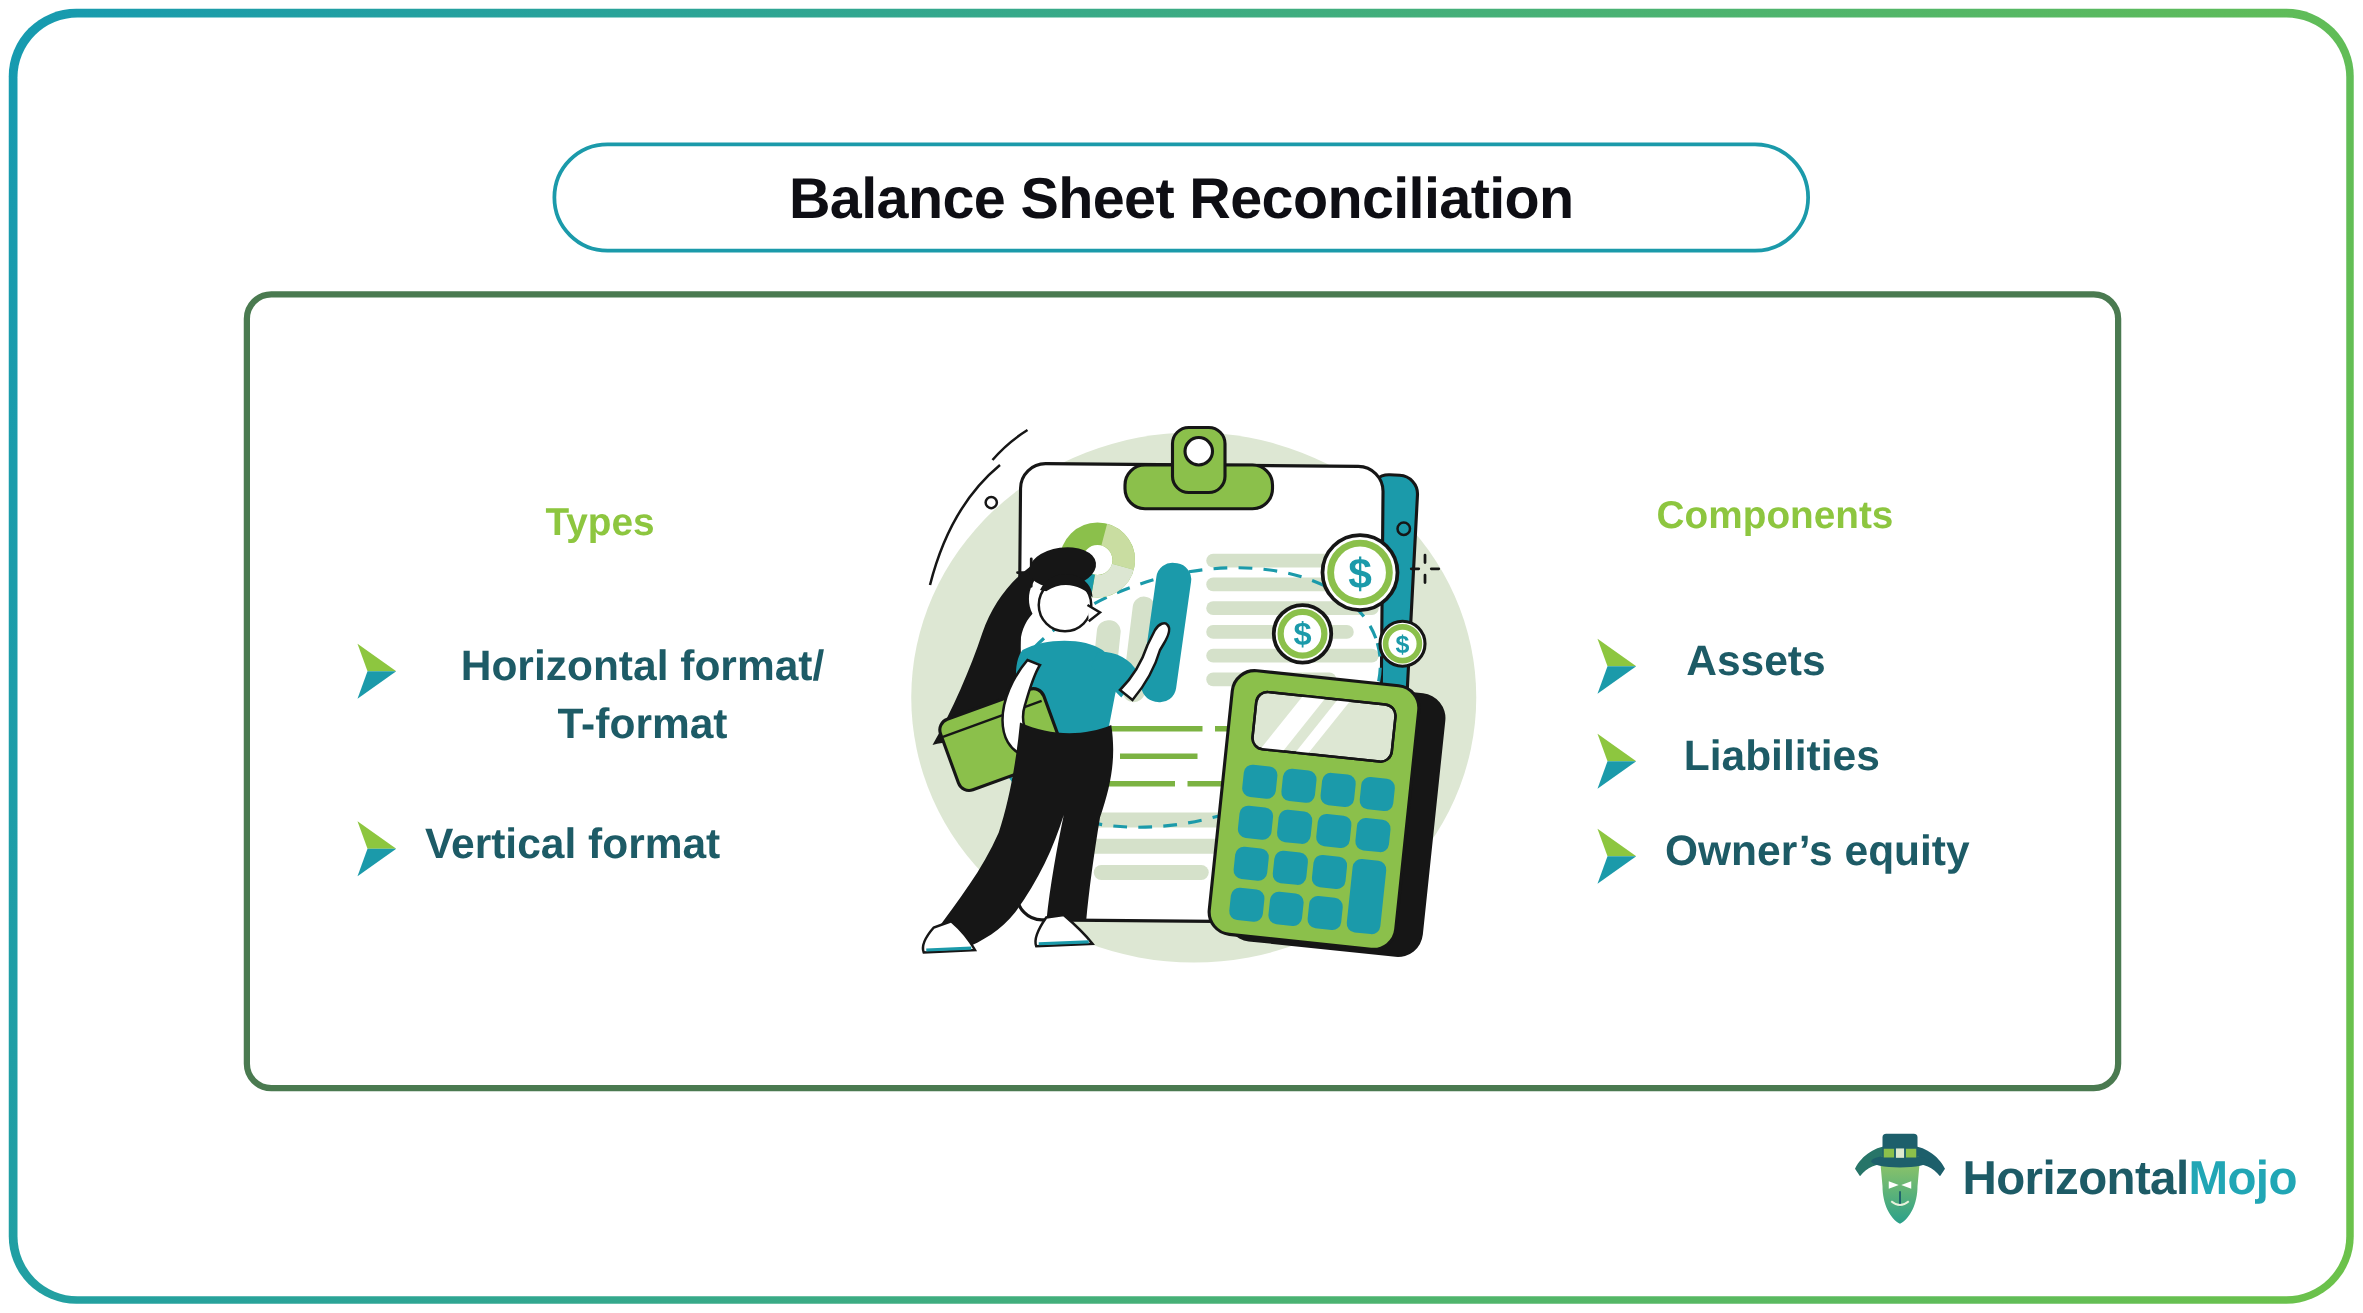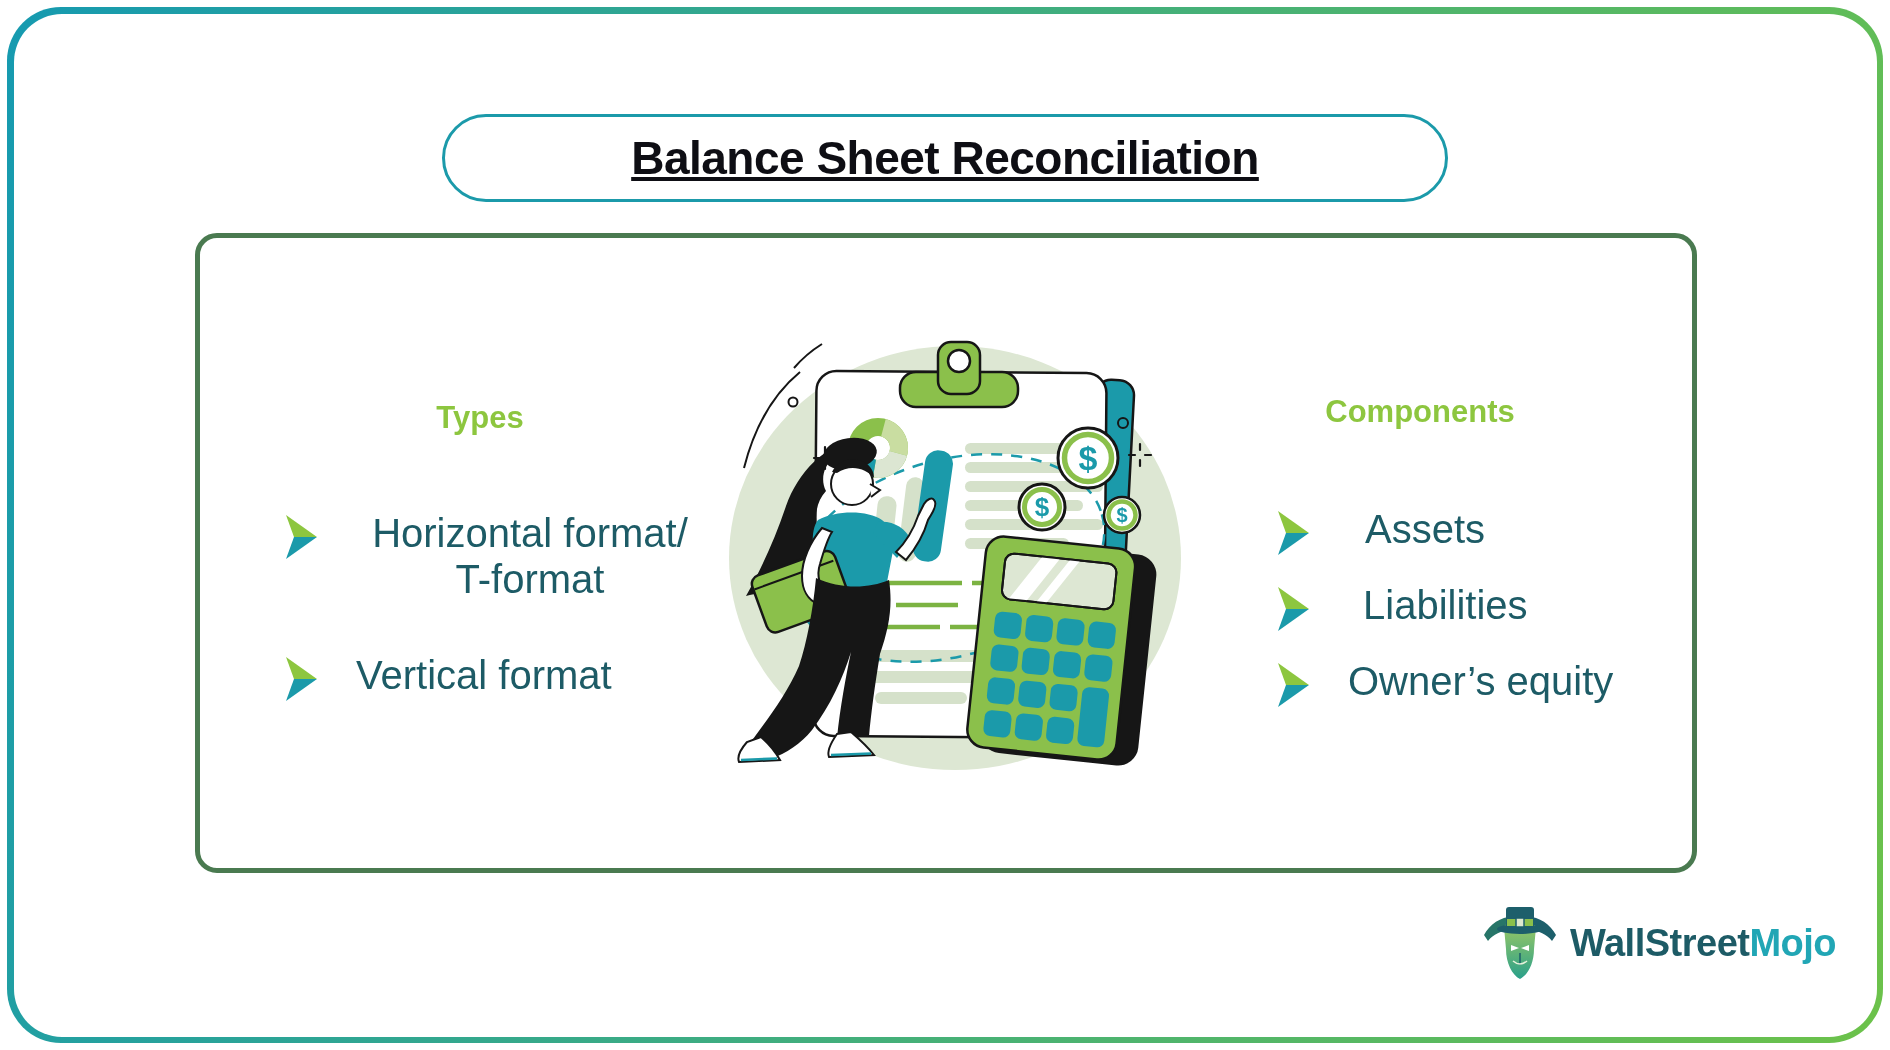--- a/index.html
+++ b/index.html
@@ -9,33 +9,33 @@
   }
   
   .frame{position:absolute;inset:7px;border-radius:54px;
     background:linear-gradient(105deg,var(--grad-start),var(--grad-end));}
   .frame-inner{position:absolute;inset:6.5px;border-radius:48px;background:#fff;}
 
   
   .title-pill{position:absolute;left:442px;top:114px;width:1000px;height:82px;
     border:3px solid var(--pill-border);border-radius:46px;
     display:flex;align-items:center;justify-content:center;}
-  .title-pill span{font-size:46px;font-weight:bold;color:var(--title-ink);letter-spacing:-.5px;text-decoration:underline;}
+  .title-pill span{font-size:46px;font-weight:bold;color:var(--title-ink);letter-spacing:-.5px;}
 
   
   .content-box{position:absolute;left:195px;top:233px;width:1502px;height:640px;
     border:5px solid var(--box-border);border-radius:22px;background:#fff;box-sizing:border-box;}
 
   .col-heading{position:absolute;font-size:31px;font-weight:bold;color:var(--green);
     text-align:center;}
   .types-heading{left:330px;top:400px;width:300px;}
   .components-heading{left:1270px;top:394px;width:300px;}
 
   .item{position:absolute;display:flex;gap:22px;align-items:flex-start;}
-  .item .txt{font-size:40px;font-weight:normal;color:var(--dark-teal);line-height:46px;margin-left:16px;}
+  .item .txt{font-size:34px;font-weight:bold;color:var(--dark-teal);line-height:46px;}
   .item .txt.centered{width:348px;text-align:center;}
   .bullet{flex:0 0 auto;margin-top:4px;}
 
   .item-types-1{left:285px;top:510px;}
   .item-types-2{left:285px;top:652px;}
   .item-comp-1{left:1277px;top:506px;gap:39px;}
   .item-comp-2{left:1277px;top:582px;gap:37px;}
   .item-comp-3{left:1277px;top:658px;justify-content:flex-end;}
 
   
@@ -288,15 +288,15 @@
     <rect x="26" y="6" width="28" height="22" rx="3" fill="#1d5f6b"></rect>
     <ellipse cx="40" cy="28" rx="23" ry="5" fill="#1d5f6b"></ellipse>
     <rect x="27" y="18" width="26" height="7" fill="#8bc04b"></rect>
     <rect x="36" y="17" width="8" height="9" fill="#dfe9cf" stroke="#1d5f6b" stroke-width="1.5"></rect>
     <path d="M31,44 l8,3 l-8,3 Z" fill="#fff"></path>
     <path d="M49,44 l-8,3 l8,3 Z" fill="#fff"></path>
     <path d="M40,52 v12" stroke="#1d5f6b" stroke-width="1.5"></path>
     <path d="M33,60 q7,6 14,0" stroke="#e8f2dc" stroke-width="1.5" fill="none"></path>
   </svg>
   <div class="wordmark">
-    <span class="p1">WallStreet</span><span class="p2">Mojo</span>
+    <span class="p1">Horizontal</span><span class="p2">Mojo</span>
   </div>
 </div>
 
 </body></html>

